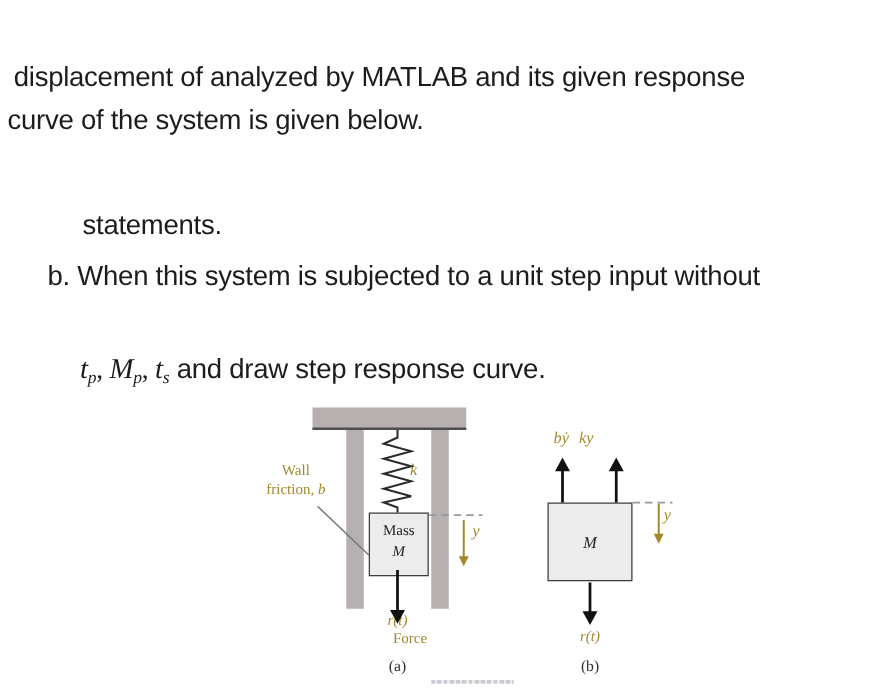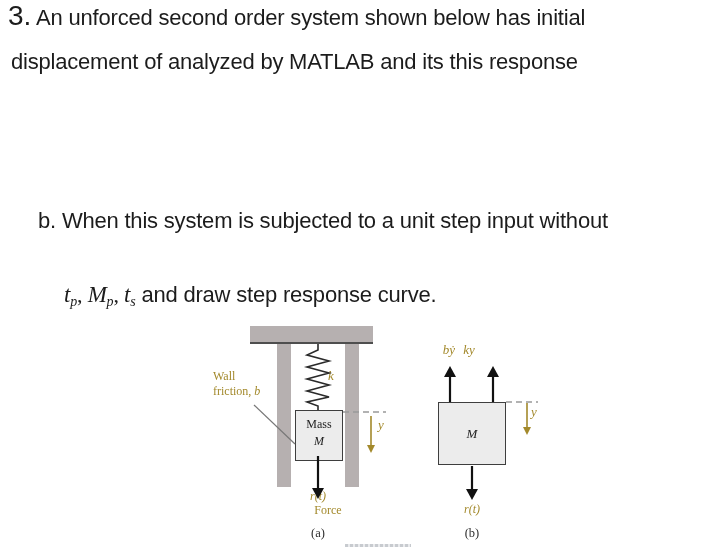--- a/index.html
+++ b/index.html
@@ -16,40 +16,41 @@
 
   
   .struct { position:absolute; background:#b6b0b0; }
   .ceiling { border-bottom:2px solid #4e4e4e; }
   .massbox {
     position:absolute; background:#ececec; border:1px solid #3e3e3e;
     font-family:"Liberation Serif", serif; color:#222; text-align:center;
   }
   .flabel {
     position:absolute; font-family:"Liberation Serif", serif;
-    color:#a3892b; font-size:12px; line-height:15px; white-space:pre;
+    color:#a3892b; font-size:12px; line-height:15px; white-space:pre;text-align:center;
   }
   .flabel i { font-style:italic; }
   .caption { position:absolute; font-family:"Liberation Serif", serif; color:#2e2e2e; font-size:12.5px; text-align:center; }
   .centered { text-align:center; }
   svg.overlay { position:absolute; left:0; top:0; }
   .microtext {
     position:absolute; left:345px; top:544px; width:66px; height:3px; opacity:.55;
     background:repeating-linear-gradient(90deg,#9aa0a8 0 3px,#d8dade 3px 5px);
   }
 </style>
 </head>
 <body>
 
 <div class="canvas">
 
-  <div class="tline" style="left:8px; top:2px;"><span class="pnum">3.</span><span> </span><span>An unforced second order system shown below has initial</span></div>
 
-  <div class="tline" style="left:11px; top:48px;">displacement of analyzed by MATLAB and its this response</div>
+  <div class="tline" style="left:11px; top:48px;">displacement of analyzed by MATLAB and its given response</div>
+  <div class="tline" style="left:6px; top:82px;">curve of the system is given below.</div>
 
+  <div class="tline" style="left:66px; top:166px;">statements.</div>
 
   <div class="tline" style="left:38px; top:207px;"><span>b.</span><span> </span><span>When this system is subjected to a unit step input without</span></div>
 
 
   <div class="tline" style="left:64px; top:281px;"><span class="mvar">t</span><span class="msub">p</span><span class="mpunct">, </span><span class="mvar">M</span><span class="msub">p</span><span class="mpunct">, </span><span class="mvar">t</span><span class="msub">s</span><span class="mtext"> and draw step response curve.</span></div>
 
   <div>
     <div class="struct ceiling" style="left:250px; top:326px; width:123px; height:16px;"></div>
     <div class="struct" style="left:277px; top:344px; width:14px; height:143px;"></div>
     <div class="struct" style="left:345px; top:344px; width:14px; height:143px;"></div>

